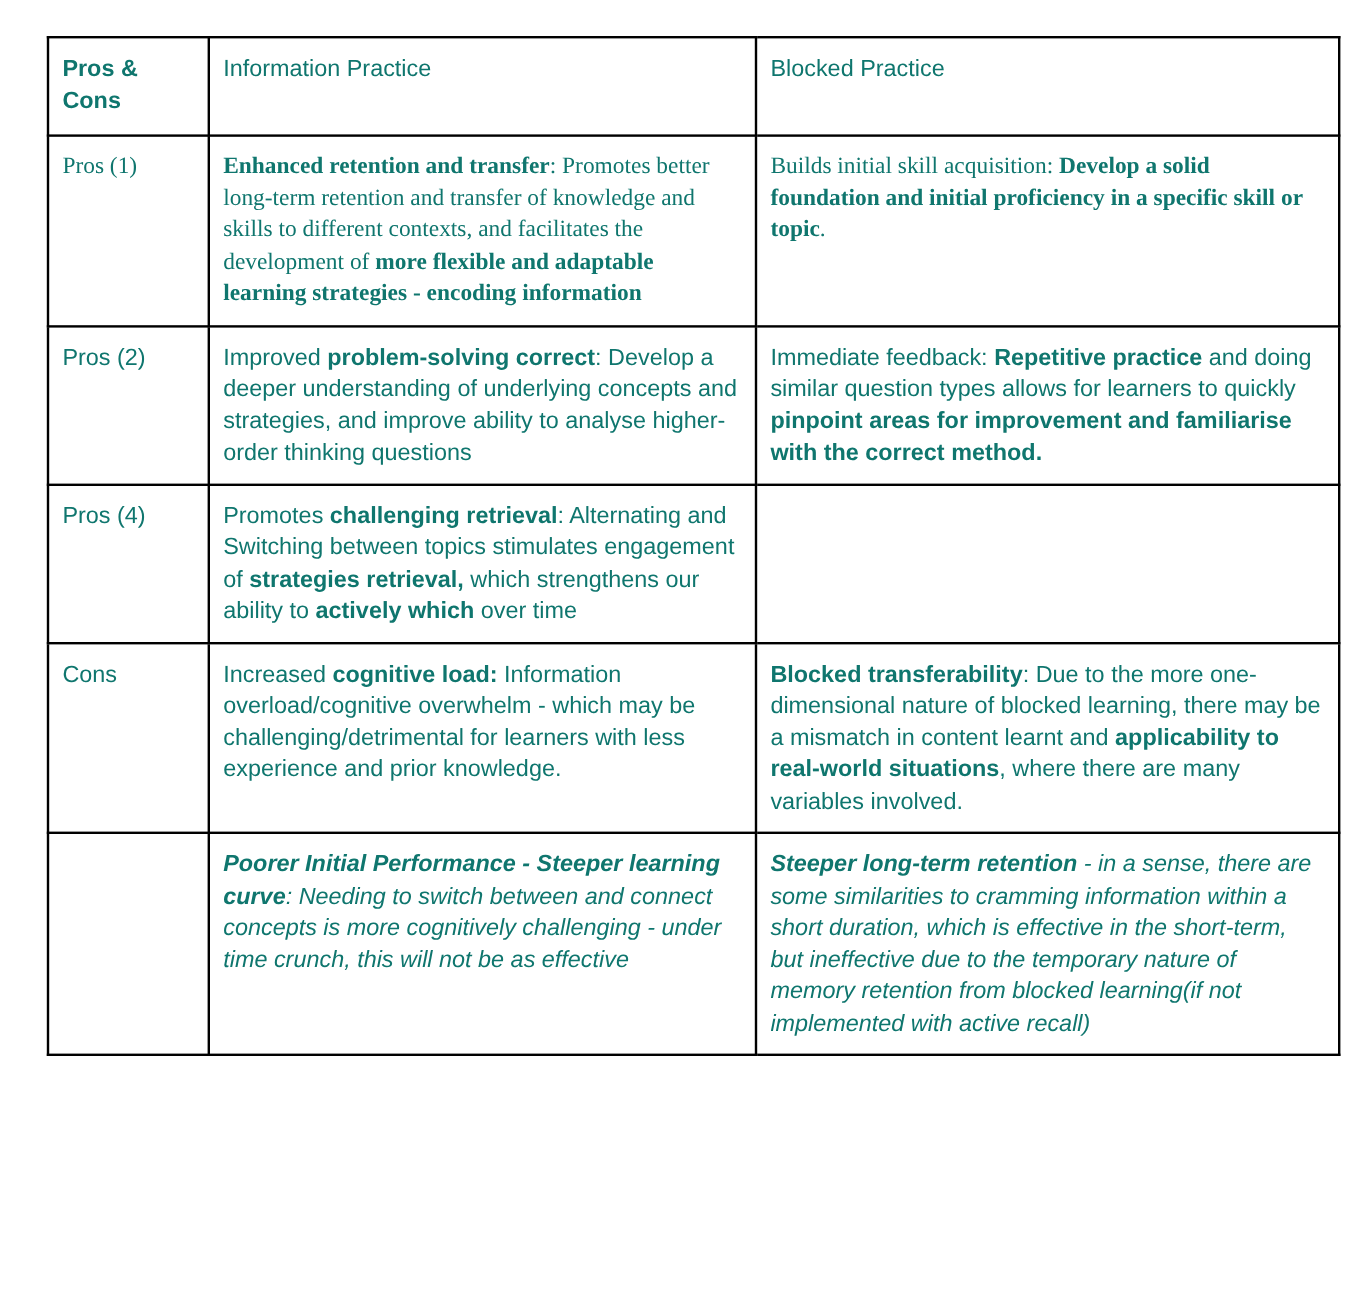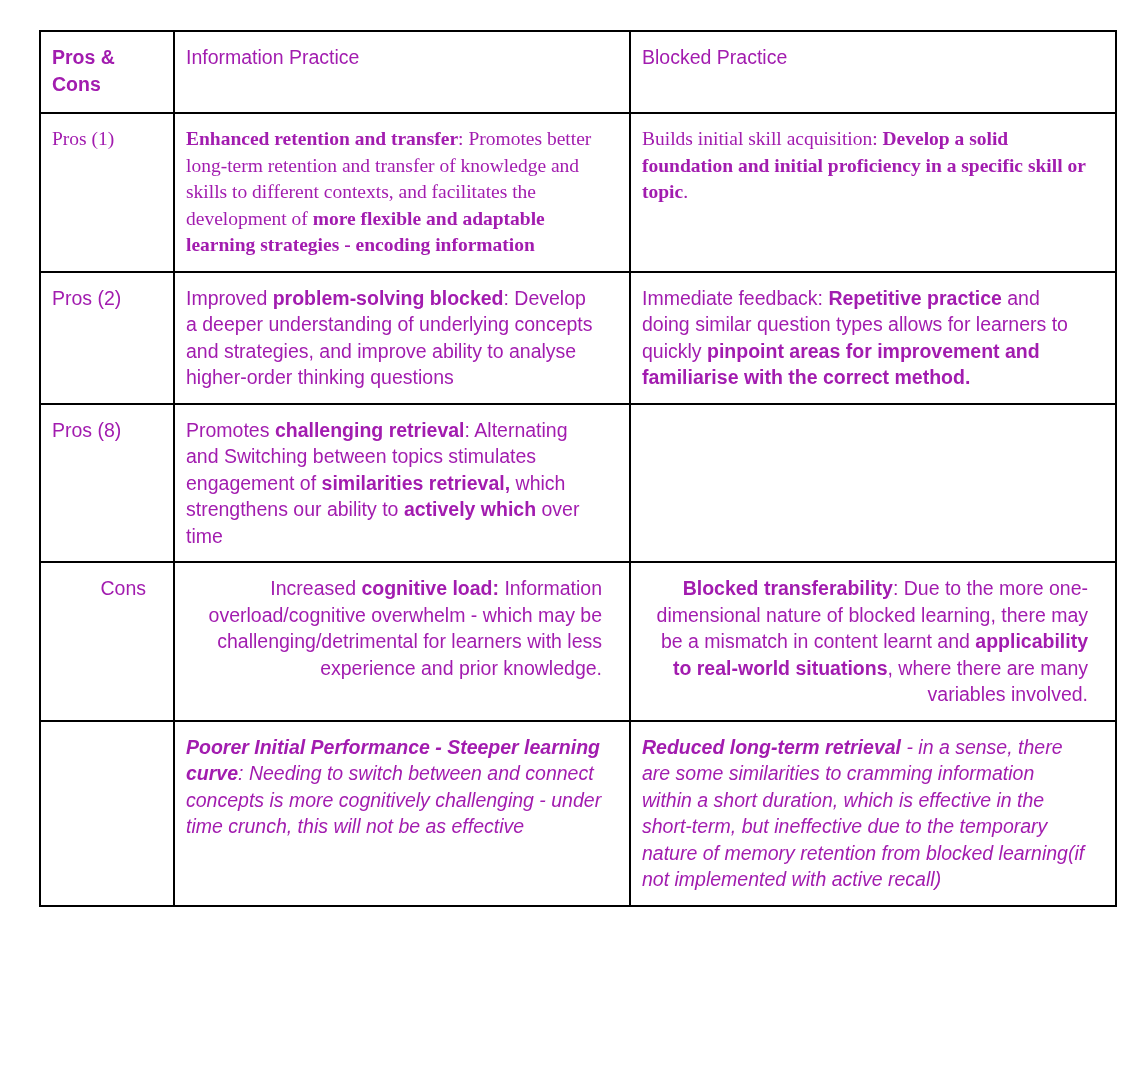--- a/index.html
+++ b/index.html
@@ -26,24 +26,24 @@
     left: 39px;
     top: 30px;
     width: 1076px;
     border-collapse: collapse;
     table-layout: fixed;
     background: #ffffff;
   }
   #comparison-table td {
     border: 2px solid #000000;
     vertical-align: top;
-    padding: 12px 27px 12px 11px;
+    padding: 12px 11px 12px 11px;
     font-size: 19.5px;
     line-height: 1.36;
-    color: #a21caf;
+    color: #0f766e;
     background: #ffffff;
   }
   col.c-label { width: 134px; }
   col.c-inter { width: 456px; }
   col.c-block { width: 486px; }
 
   td.label-cell {
     font-size: 19.5px;
     line-height: 1.33;
   }
@@ -59,21 +59,21 @@
   .cell-text {
     display: block;
     word-wrap: break-word;
   }
   .cell-text b {
     font-weight: bold;
   }
   tr.r-pros1 td { padding-bottom: 56px; font-family: Liberation Serif, serif; }
   tr.r-pros2 td { padding-bottom: 16px; }
   tr.r-pros3 td { padding-bottom: 28px; }
-  tr.r-cons  td { padding-bottom: 46px; text-align: right; }
+  tr.r-cons  td { padding-bottom: 46px; }
   tr.r-extra td { padding-bottom: 16px; font-style: italic; }
   td.empty-cell { padding: 0; }
 </style>
 </head>
 <body>
 
 <div id="page">
 
   <table id="comparison-table">
     <colgroup>
@@ -104,33 +104,33 @@
         <td>
           <span class="cell-text">Builds initial skill acquisition: <b>Develop a solid foundation and initial proficiency in a specific skill or topic</b>.</span>
         </td>
       </tr>
 
       <tr class="r-pros2">
         <td class="label-cell">
           <span class="cell-text">Pros (2)</span>
         </td>
         <td>
-          <span class="cell-text">Improved <b>problem-solving blocked</b>: Develop a deeper understanding of underlying concepts and strategies, and improve ability to analyse higher-order thinking questions</span>
+          <span class="cell-text">Improved <b>problem-solving correct</b>: Develop a deeper understanding of underlying concepts and strategies, and improve ability to analyse higher-order thinking questions</span>
         </td>
         <td>
           <span class="cell-text">Immediate feedback: <b>Repetitive practice</b> and doing similar question types allows for learners to quickly <b>pinpoint areas for improvement and familiarise with the correct method.</b></span>
         </td>
       </tr>
 
       <tr class="r-pros3">
         <td class="label-cell">
-          <span class="cell-text">Pros (8)</span>
+          <span class="cell-text">Pros (4)</span>
         </td>
         <td>
-          <span class="cell-text">Promotes <b>challenging retrieval</b>: Alternating and Switching between topics stimulates engagement of <b>similarities retrieval,</b> which strengthens our ability to <b>actively which</b> over time</span>
+          <span class="cell-text">Promotes <b>challenging retrieval</b>: Alternating and Switching between topics stimulates engagement of <b>strategies retrieval,</b> which strengthens our ability to <b>actively which</b> over time</span>
         </td>
         <td class="empty-cell">
           <span class="cell-text"></span>
         </td>
       </tr>
 
       <tr class="r-cons">
         <td class="label-cell">
           <span class="cell-text">Cons</span>
         </td>
@@ -143,19 +143,19 @@
       </tr>
 
       <tr class="r-extra">
         <td class="label-cell">
           <span class="cell-text"></span>
         </td>
         <td>
           <span class="cell-text"><b>Poorer Initial Performance - Steeper learning curve</b>: Needing to switch between and connect concepts is more cognitively challenging - under time crunch, this will not be as effective</span>
         </td>
         <td>
-          <span class="cell-text"><b>Reduced long-term retrieval</b> - in a sense, there are some similarities to cramming information within a short duration, which is effective in the short-term, but ineffective due to the temporary nature of memory retention from blocked learning(if not implemented with active recall)</span>
+          <span class="cell-text"><b>Steeper long-term retention</b> - in a sense, there are some similarities to cramming information within a short duration, which is effective in the short-term, but ineffective due to the temporary nature of memory retention from blocked learning(if not implemented with active recall)</span>
         </td>
       </tr>
     </tbody>
   </table>
 
 </div>
 
 </body></html>

